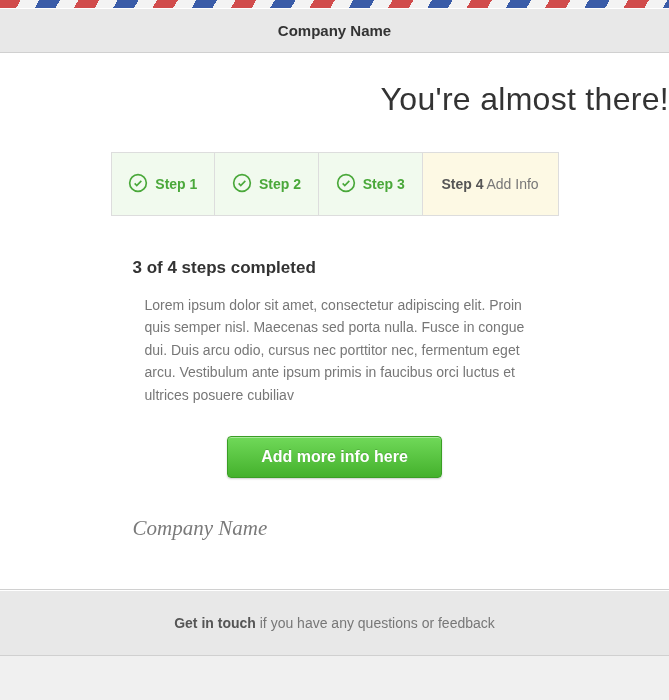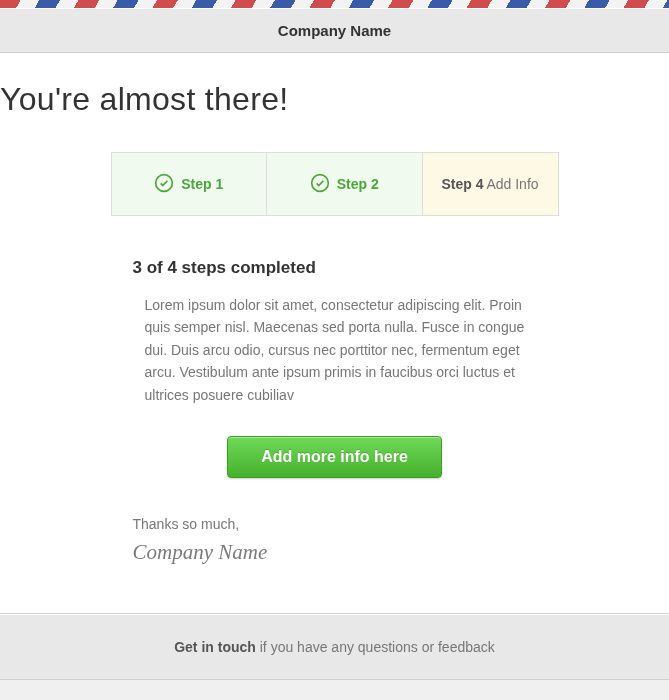--- a/index.html
+++ b/index.html
@@ -28,21 +28,21 @@
     font-weight: bold;
     font-size: 15px;
     color: #333;
   }
   .page {
     background: #fff;
     padding: 28px 0 48px;
     border-bottom: 1px solid #d0d0d0;
   }
   .headline {
-    text-align: left;
+    text-align: right;
     font-size: 32px;
     font-weight: 400;
     color: #333;
     letter-spacing: 0.3px;
     margin-bottom: 34px;
   }
   .steps {
     width: 448px;
     margin: 0 auto;
     display: flex;
@@ -153,35 +153,43 @@
     </div>
     <div class="step done">
       <span>
         <svg viewBox="0 0 24 24">
             <circle cx="12" cy="12" r="10"></circle>
             <path d="M8 12.5l2.5 2.5L16 9.5"></path>
           </svg>
       </span>
       <span>Step 2</span>
     </div>
+    <div class="step done">
+      <span>
+        <svg viewBox="0 0 24 24">
+            <circle cx="12" cy="12" r="10"></circle>
+            <path d="M8 12.5l2.5 2.5L16 9.5"></path>
+          </svg>
+      </span>
+      <span>Step 3</span>
+    </div>
     <div class="step active">
       <span class="title">Step 4</span>
       <span>Add Info</span>
     </div>
   </div>
 
   <div class="content">
     <div class="progress-title">3 of 4 steps completed</div>
     <div class="body-text">Lorem ipsum dolor sit amet, consectetur adipiscing elit. Proin quis semper nisl. Maecenas sed porta nulla. Fusce in congue dui. Duis arcu odio, cursus nec porttitor nec, fermentum eget arcu. Vestibulum ante ipsum primis in faucibus orci luctus et ultrices posuere cubiliav</div>
 
     <div class="cta-wrap">
       <button class="cta">Add more info here</button>
     </div>
 
-    <div class="thanks">Thanks so much,</div>
     <div class="signature">Company Name</div>
   </div>
 </div>
 
 <div class="footer-touch">
   <span class="bold">Get in touch</span><span> if you have any questions or feedback</span>
 </div>
 
 <div class="footer-links">
   

